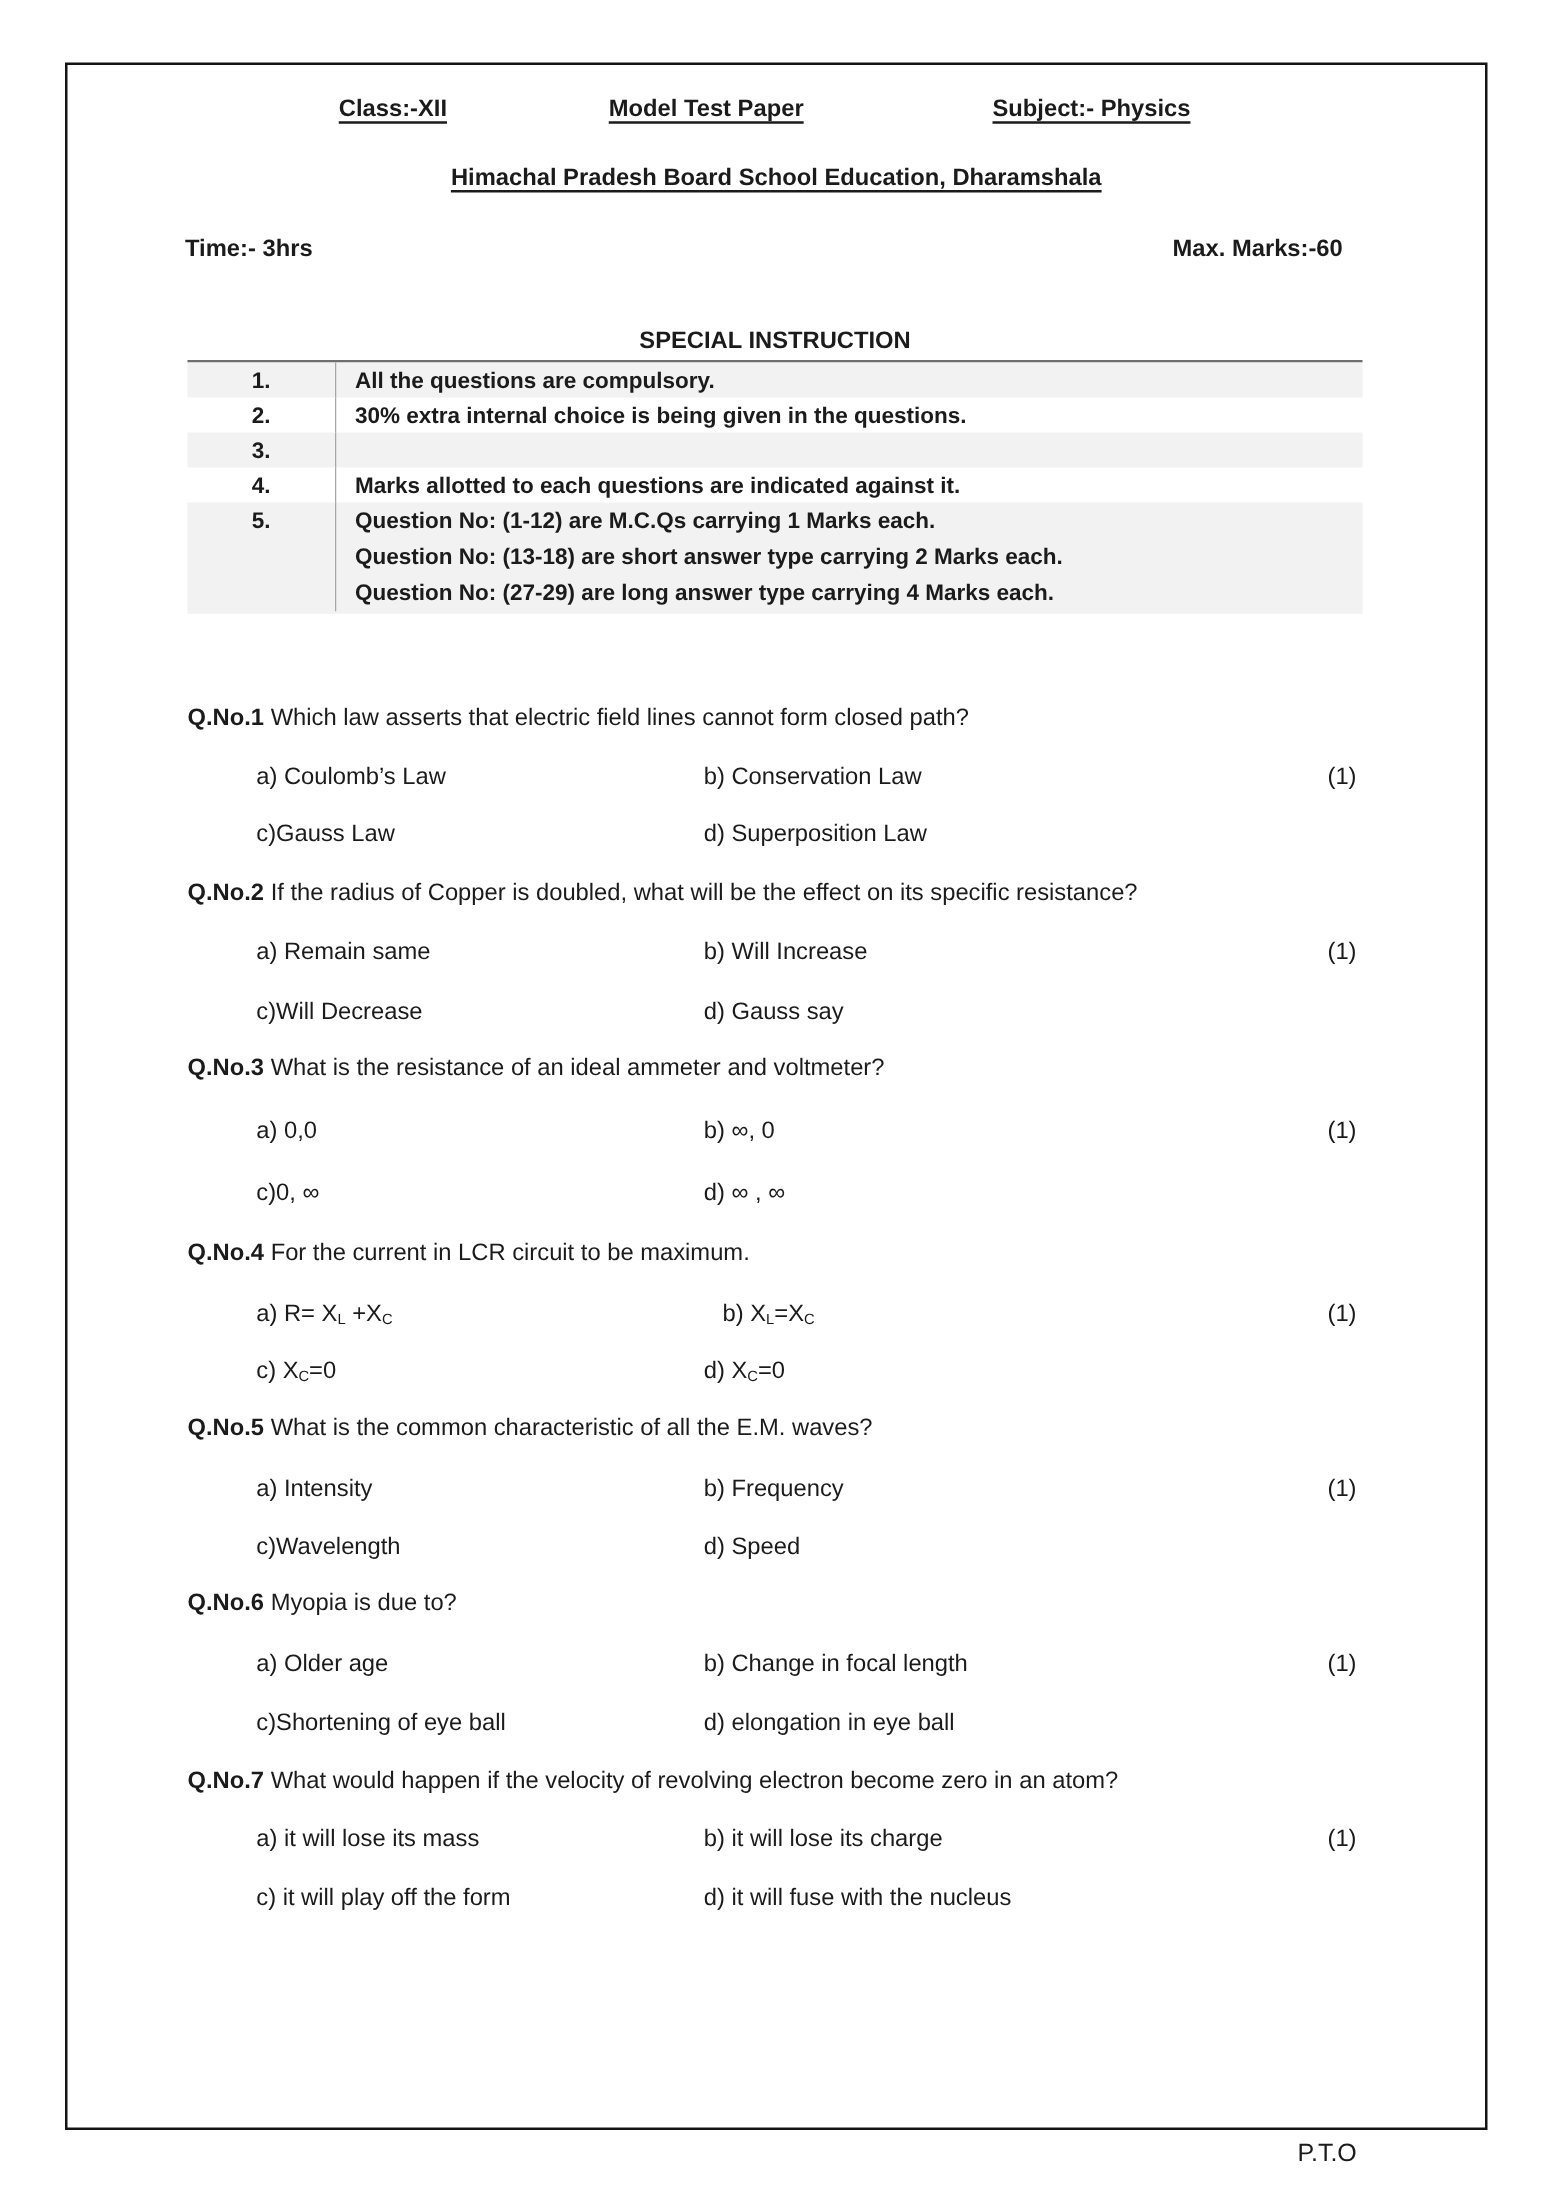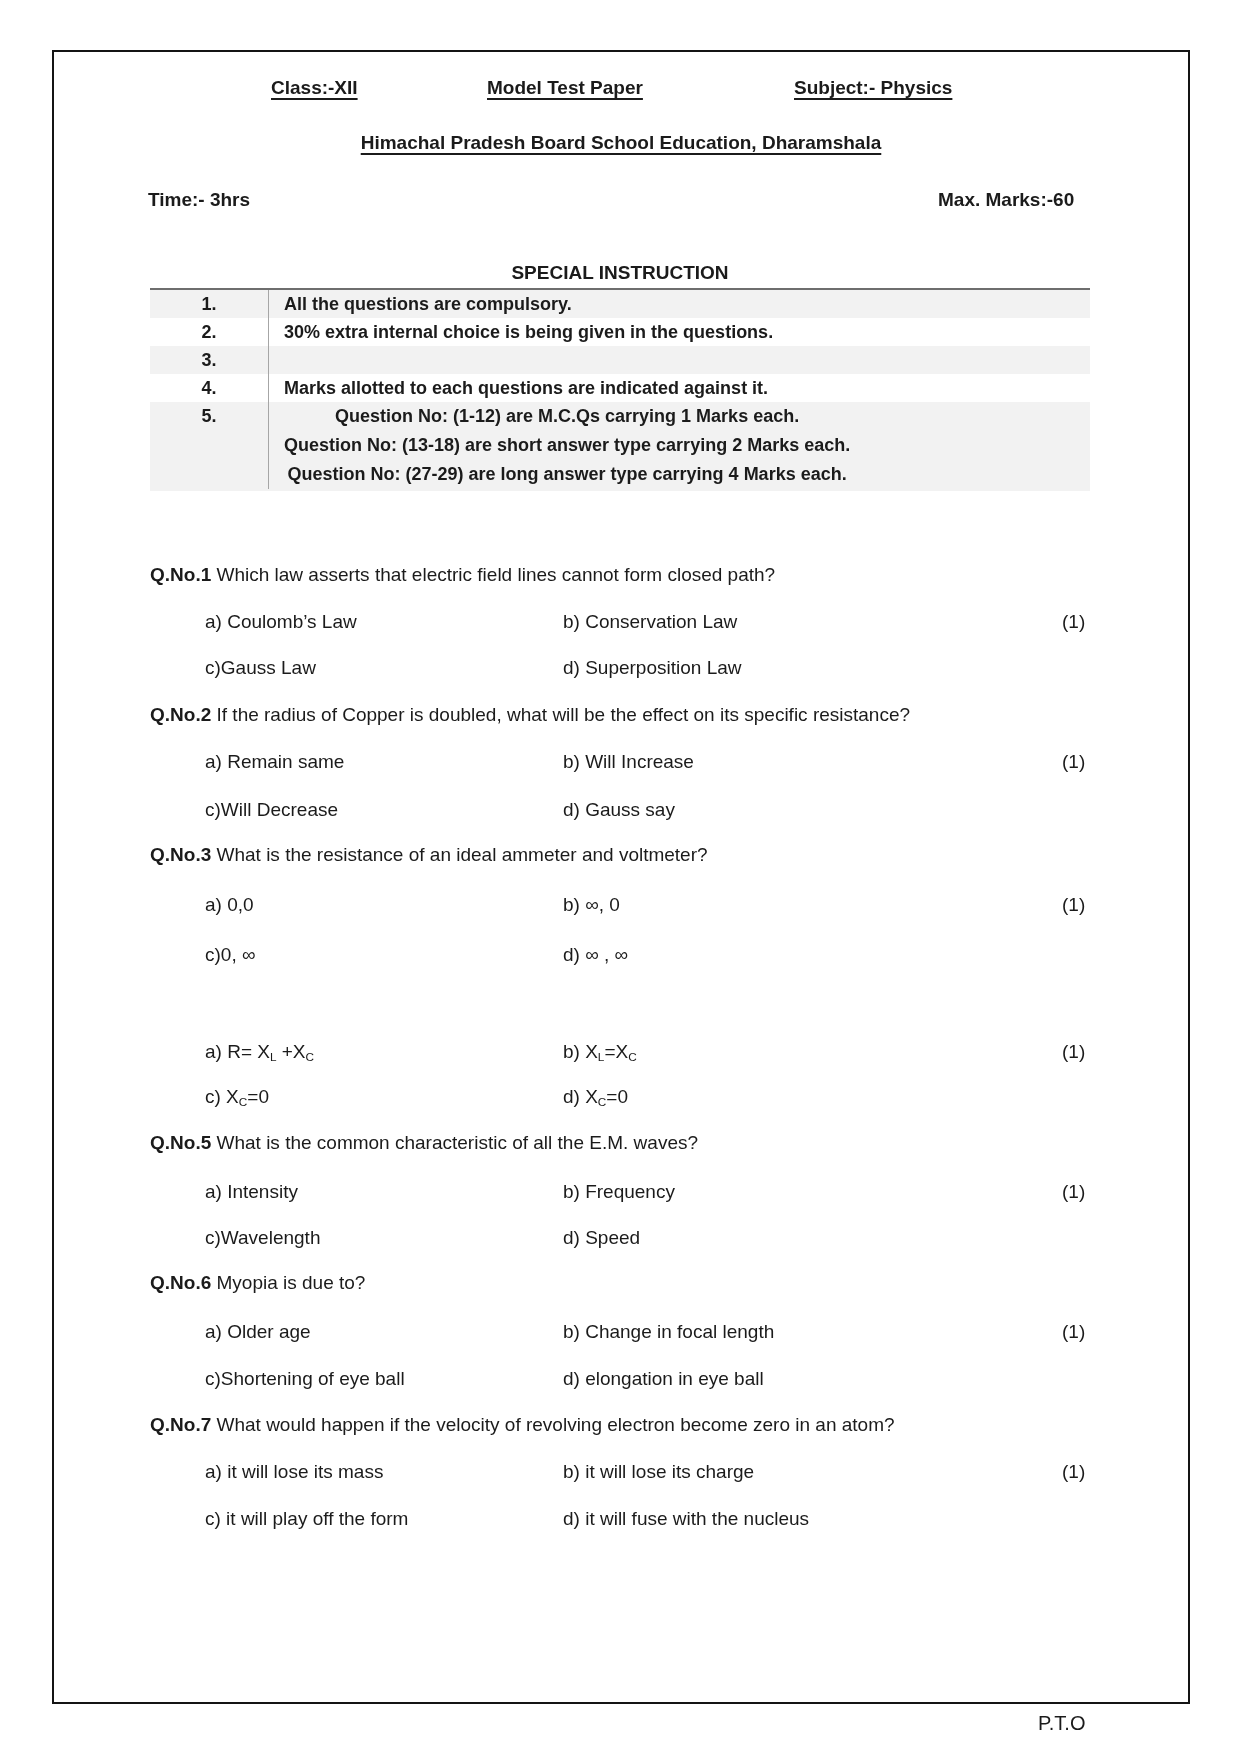--- a/index.html
+++ b/index.html
@@ -35,21 +35,21 @@
     font-size:18px; font-weight:bold;
   }
   .irow { display:flex; }
   .irow.shade { background:#f2f2f2; }
   .inum {
     width:118px; flex:0 0 118px;
     text-align:center;
     border-right:1px solid #a6a6a6;
     line-height:28px;
   }
-  .itext { padding-left:15px; line-height:28px;text-align:center; }
+  .itext { padding-left:15px; line-height:28px; }
   .itext .iline { line-height:29px; }
   .irow.multi { padding-bottom:2px; }
   sub { font-size:0.62em; vertical-align:-0.22em; }
   .pto { position:absolute; font-size:20px; }
 </style>
 </head>
 <body>
 
 <div class="page">
   <div class="frame"></div>
@@ -105,22 +105,23 @@
   <div class="t" style="left:205px; top:798px">c)Will Decrease</div>
   <div class="t" style="left:563px; top:798px">d) Gauss say</div>
 
   <div class="t" style="left:150px; top:843px"><span class="bold">Q.No.3</span> <span>What is the resistance of an ideal ammeter and voltmeter?</span></div>
   <div class="t" style="left:205px; top:893px">a) 0,0</div>
   <div class="t" style="left:563px; top:893px">b) ∞, 0</div>
   <div class="t" style="left:1062px; top:893px">(1)</div>
   <div class="t" style="left:205px; top:943px">c)0, ∞</div>
   <div class="t" style="left:563px; top:943px">d) ∞ , ∞</div>
 
+  <div class="t" style="left:150px; top:991px"><span class="bold">Q.No.4</span> <span>For the current in LCR circuit to be maximum.</span></div>
   <div class="t" style="left:205px; top:1040px">a) R= X<sub>L</sub> +X<sub>C</sub></div>
-  <div class="t" style="left:563px; top:1040px">b) X<sub>L</sub>=X<sub>C</sub></div>
+  <div class="t" style="left:578px; top:1040px">b) X<sub>L</sub>=X<sub>C</sub></div>
   <div class="t" style="left:1062px; top:1040px">(1)</div>
   <div class="t" style="left:205px; top:1085px">c) X<sub>C</sub>=0</div>
   <div class="t" style="left:563px; top:1085px">d) X<sub>C</sub>=0</div>
 
   <div class="t" style="left:150px; top:1131px"><span class="bold">Q.No.5</span> <span>What is the common characteristic of all the E.M. waves?</span></div>
   <div class="t" style="left:205px; top:1180px">a) Intensity</div>
   <div class="t" style="left:563px; top:1180px">b) Frequency</div>
   <div class="t" style="left:1062px; top:1180px">(1)</div>
   <div class="t" style="left:205px; top:1226px">c)Wavelength</div>
   <div class="t" style="left:563px; top:1226px">d) Speed</div>

